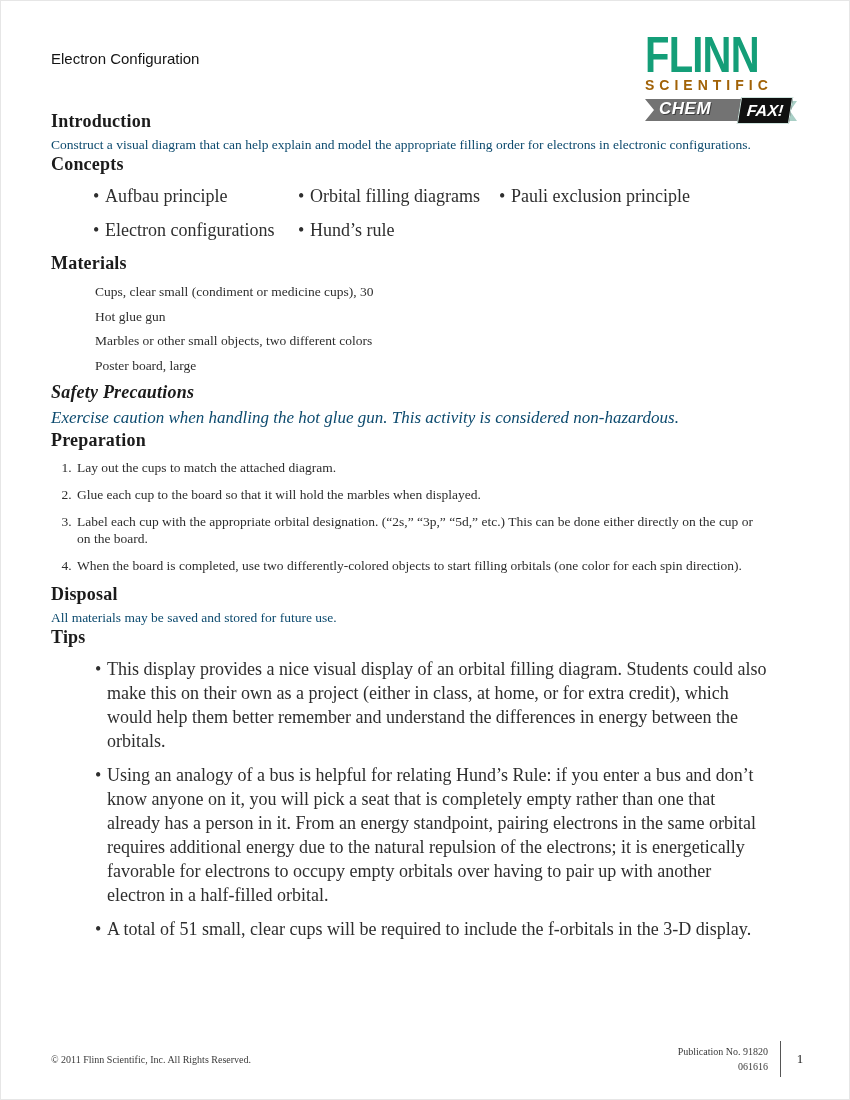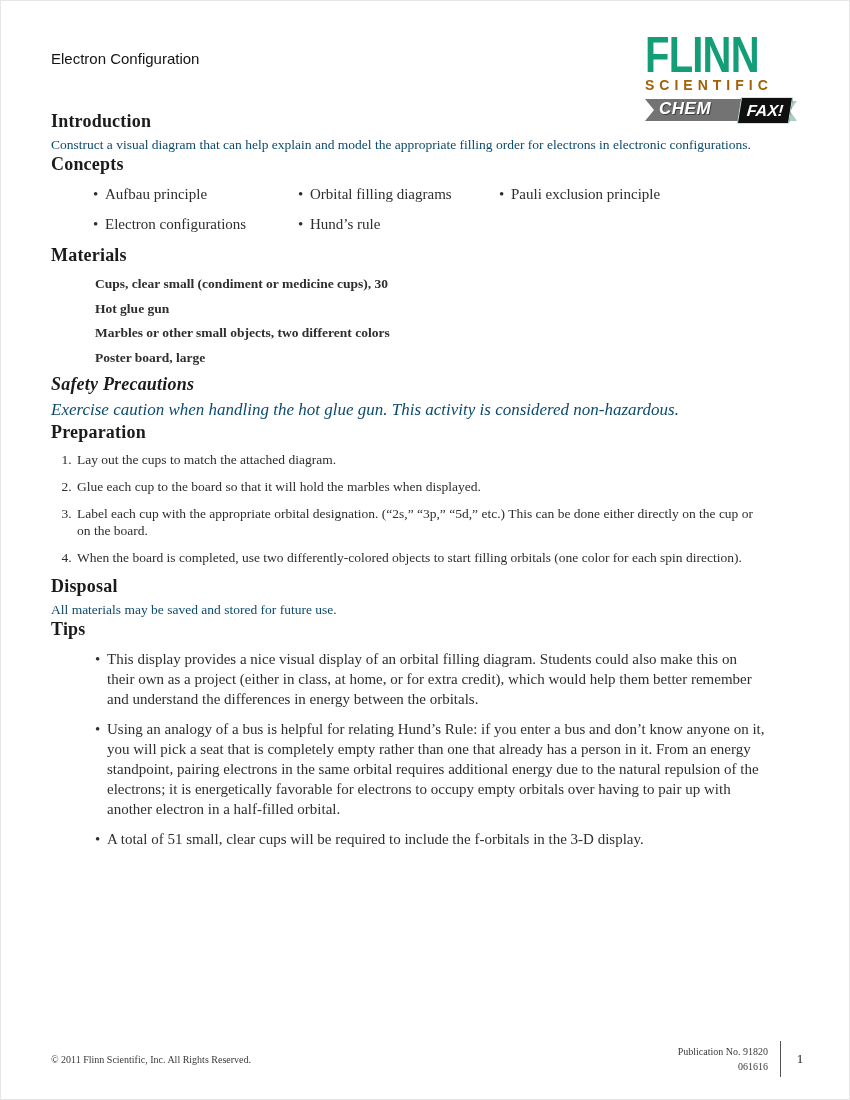--- a/index.html
+++ b/index.html
@@ -119,35 +119,35 @@
   .mt-section { margin-top: 30px; }
 
   
   .concepts-grid { display: flex; margin: 10px 0 0 42px; }
   ul.concept-col { list-style: none; margin: 0; padding: 0; }
   ul.concept-col:nth-child(1) { width: 205px; }
   ul.concept-col:nth-child(2) { width: 201px; }
   ul.concept-col li,
   ul.tips-list li {
     position: relative;
-    font-size: 15px;
+    font-size: 18px;
     line-height: 1.33;
     padding-left: 12px;
     margin-bottom: 10px;
   }
   ul.concept-col li::before,
   ul.tips-list li::before {
     content: "\2022";
     position: absolute;
     left: 0; top: 0;
     color: #2e2e2e;
   }
 
   
-  ul.materials-list { list-style: none; margin: 10px 0 0 44px; padding: 0; font-weight: bold; }
+  ul.materials-list { list-style: none; margin: 10px 0 0 44px; padding: 0; }
   ul.materials-list li { font-size: 13.5px; margin-bottom: 8.5px; }
 
   
   ol.prep-list { margin: 8px 0 0 0; padding-left: 24px; }
   ol.prep-list li {
     font-size: 13.5px;
     line-height: 1.32;
     margin-bottom: 9px;
     padding-left: 2px;
   }

